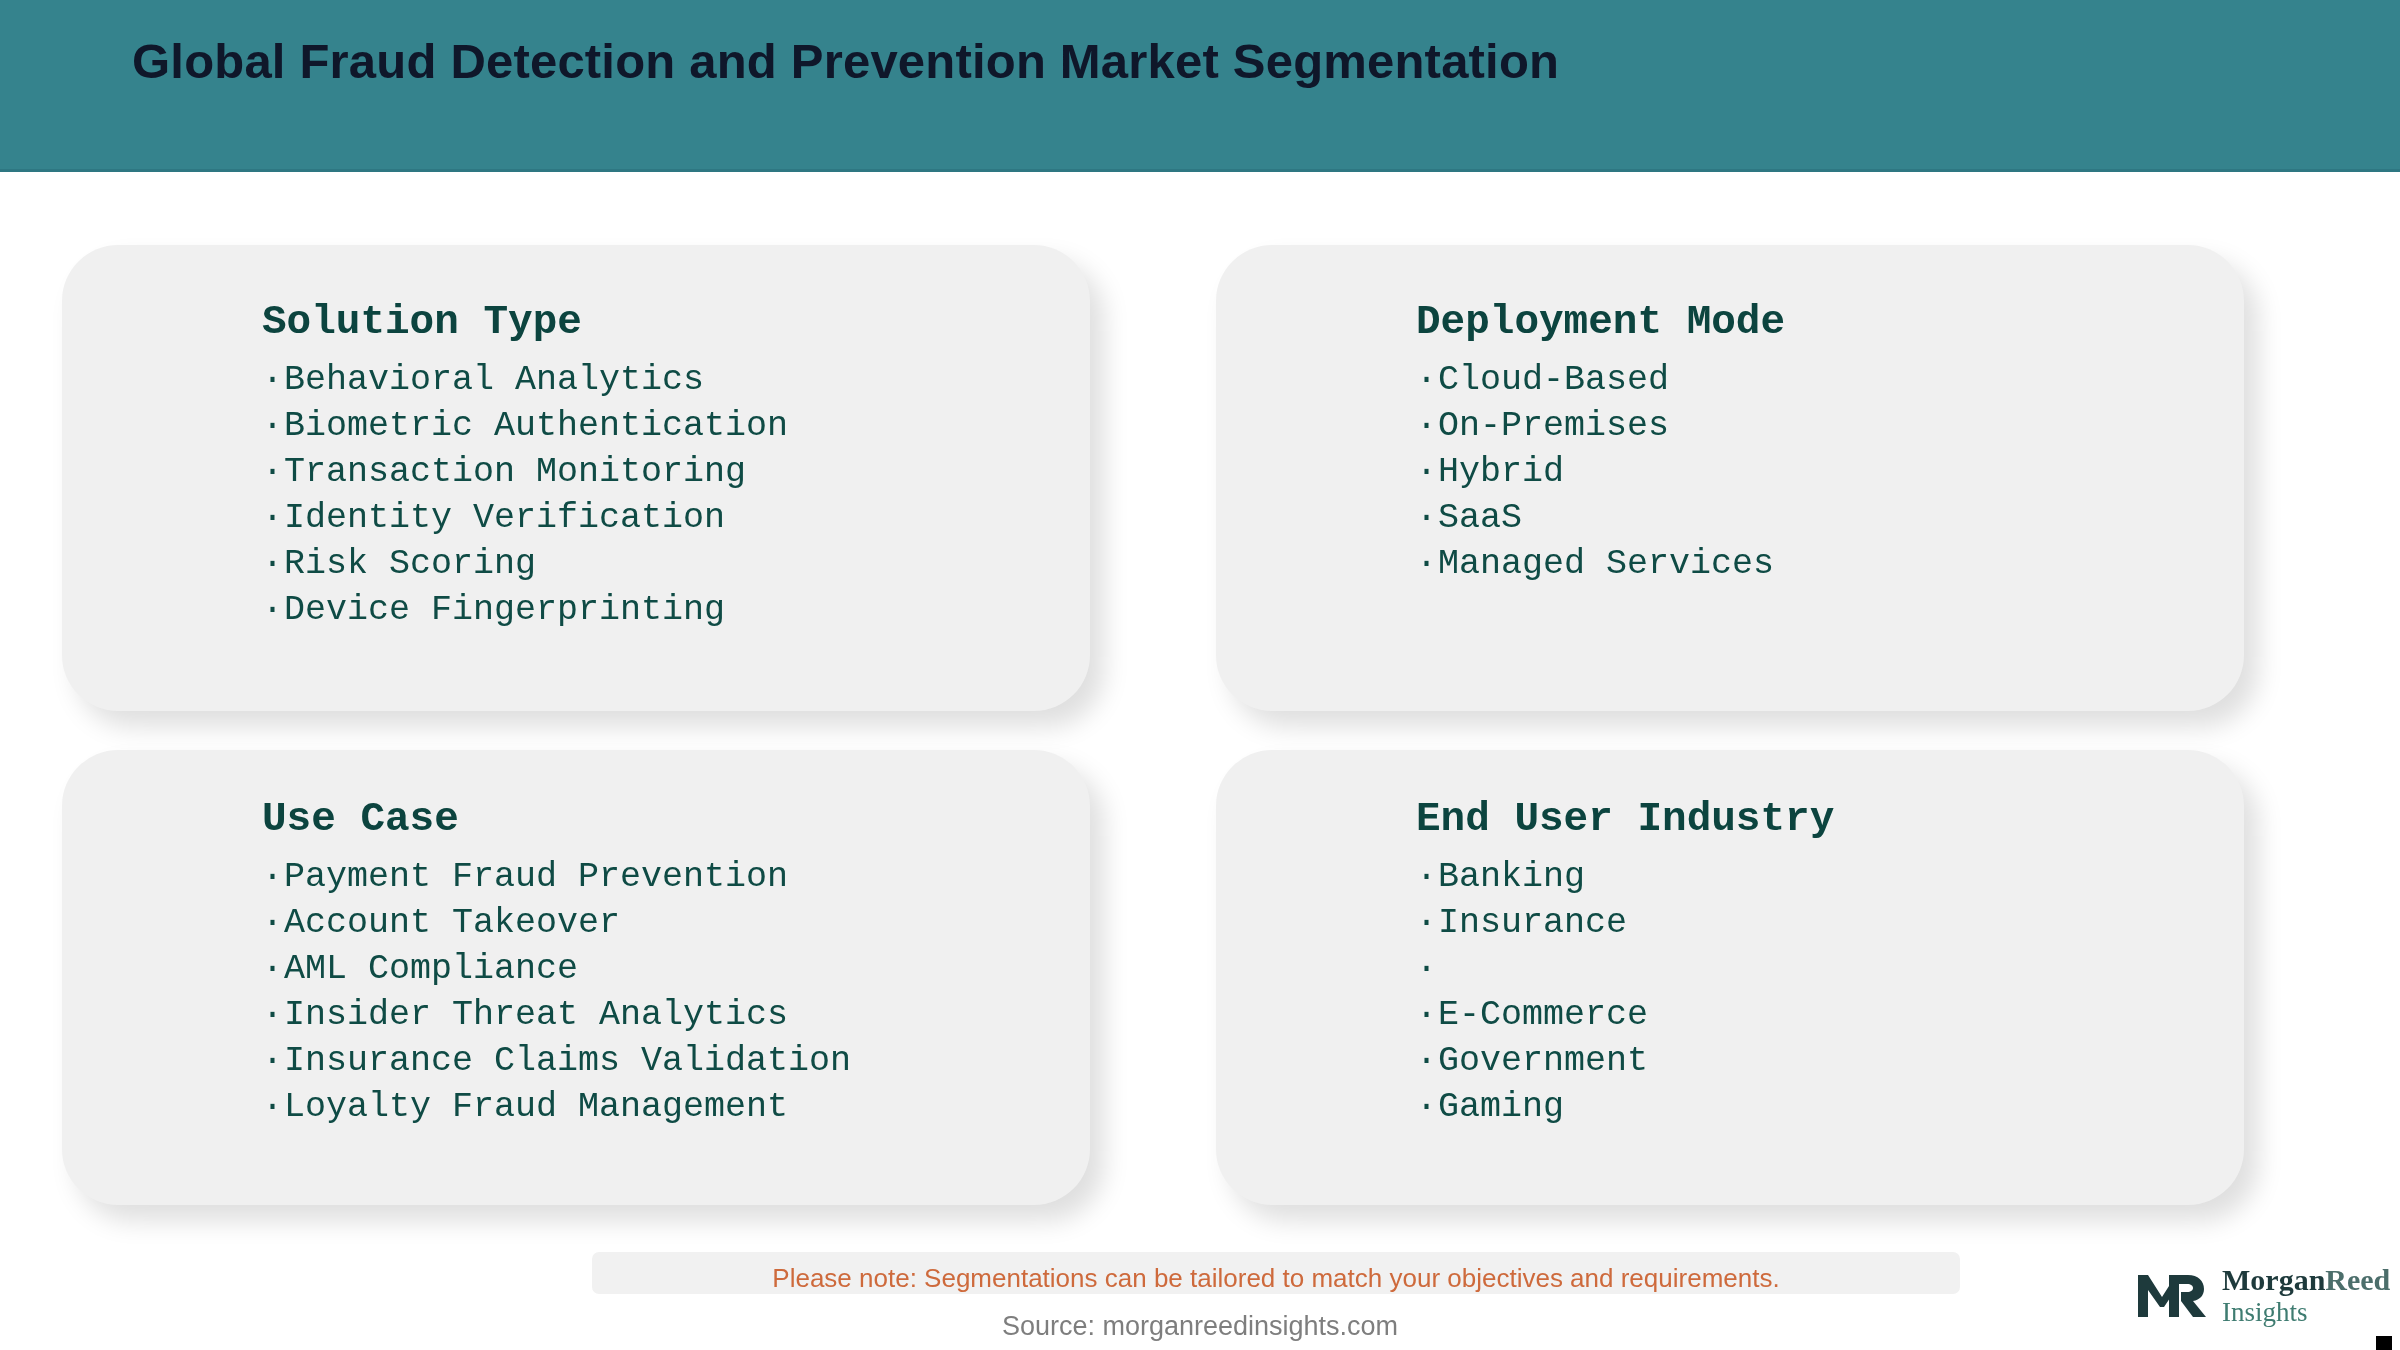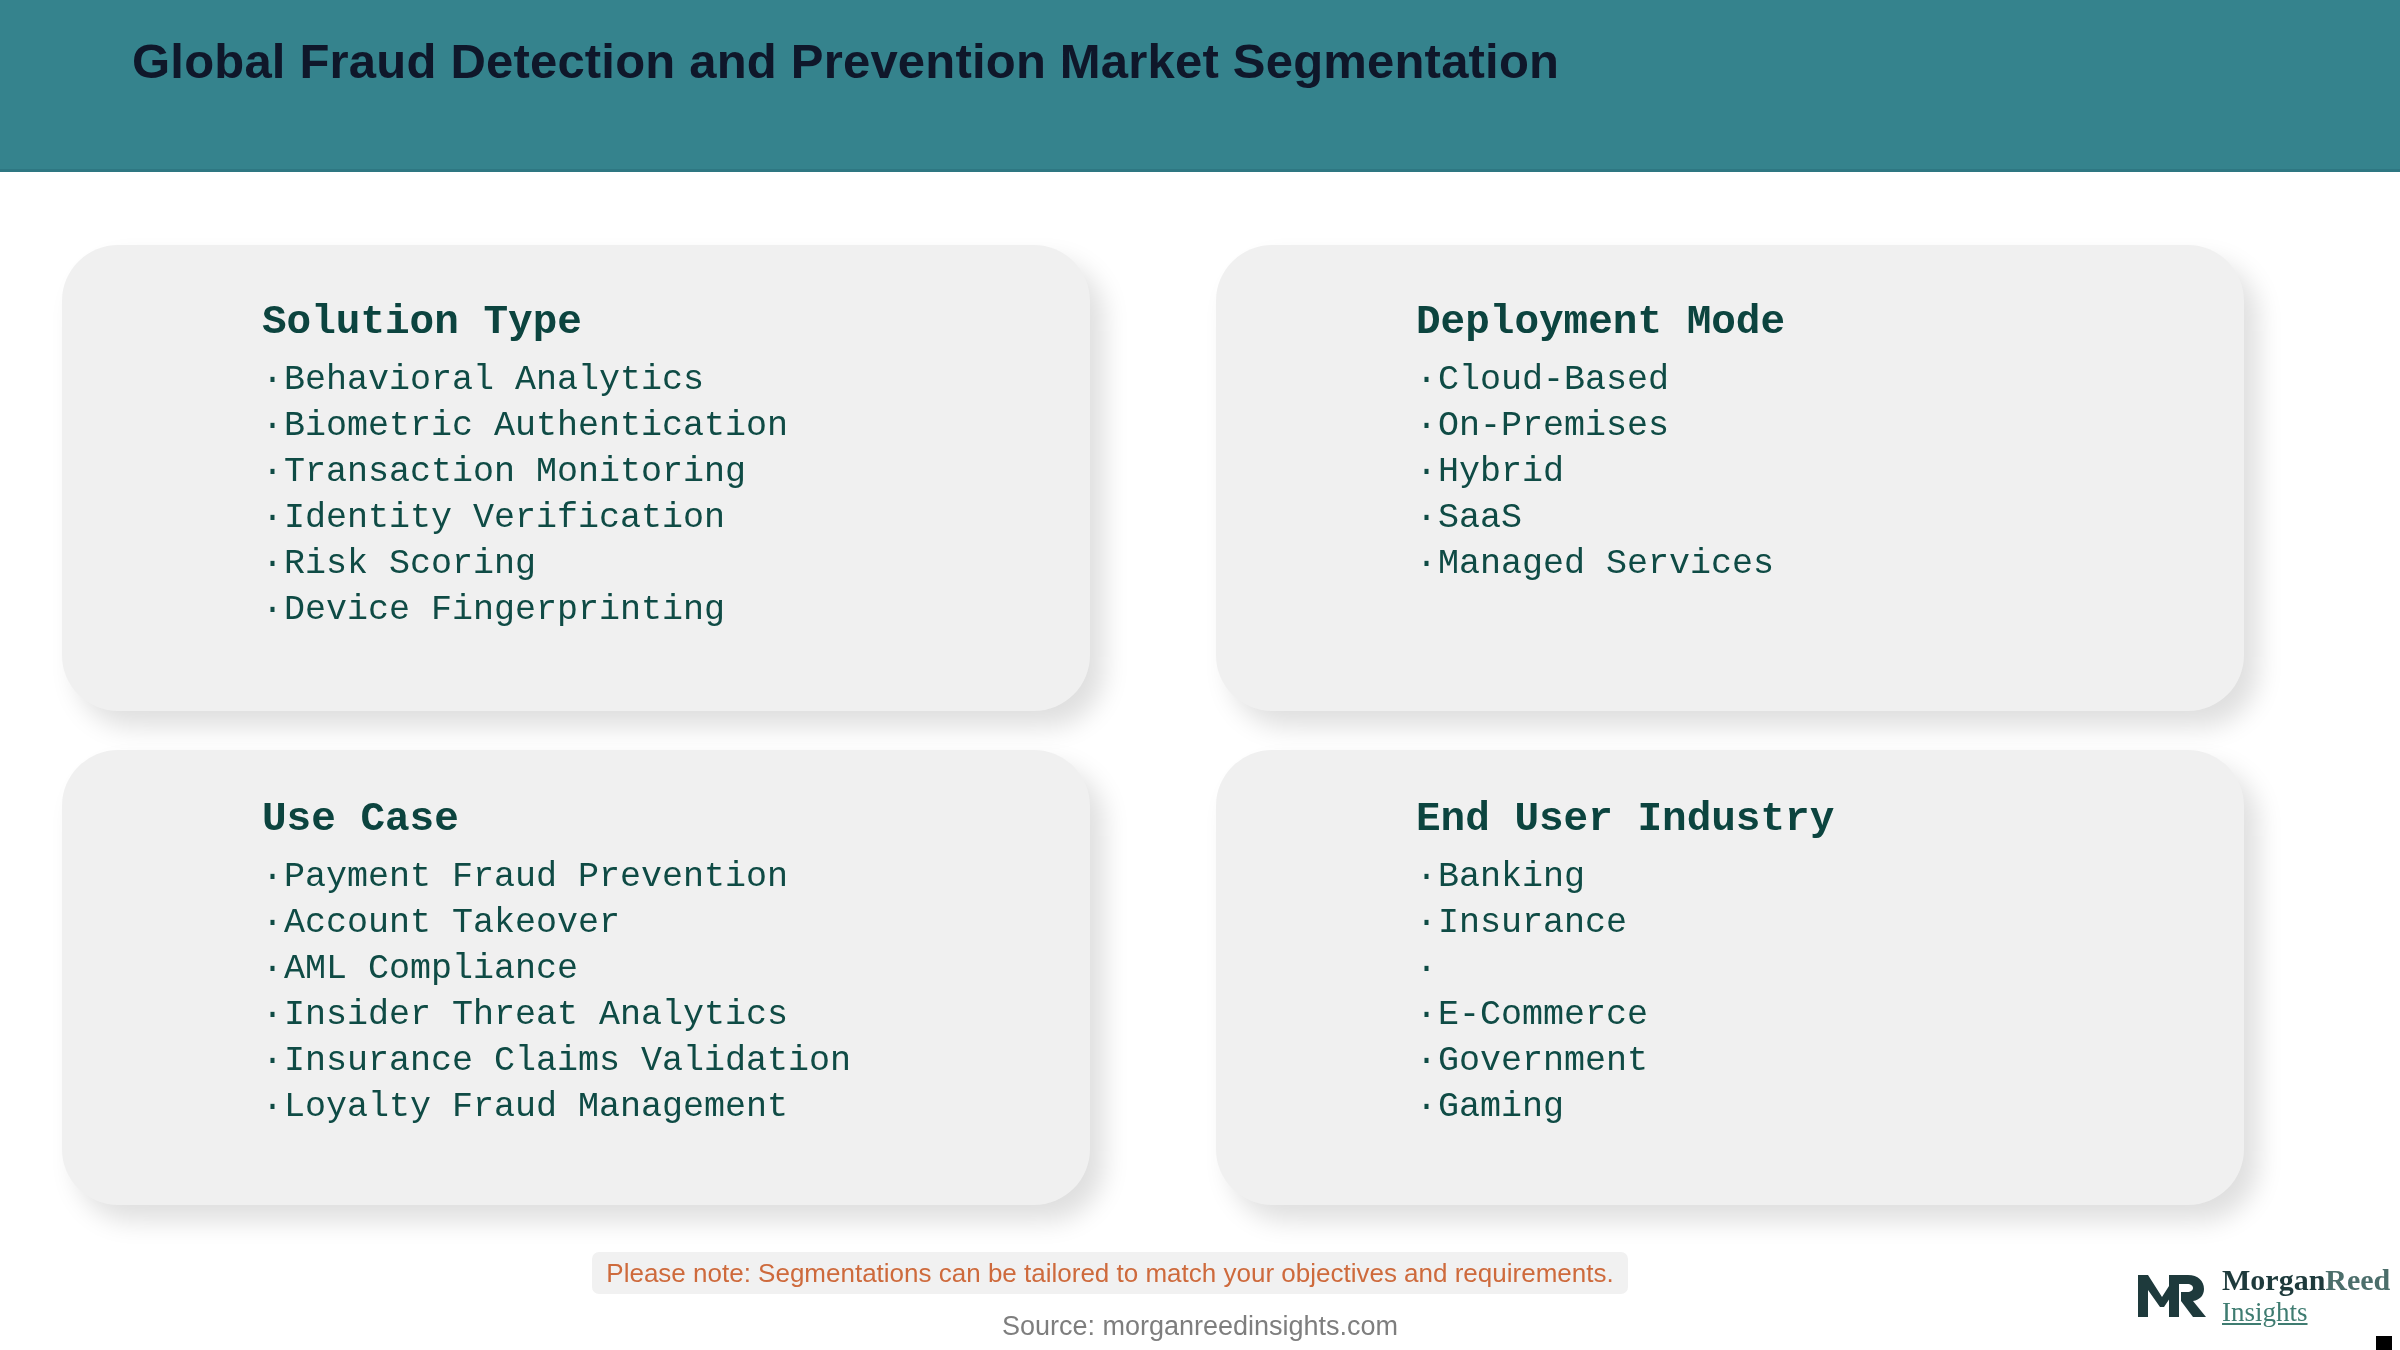--- a/index.html
+++ b/index.html
@@ -111,27 +111,27 @@
     position: absolute;
     left: 0;
     top: 1232px;
     width: 2400px;
     height: 118px;
   }
   #note-pill {
     position: absolute;
     left: 592px;
     top: 20px;
-    width: 1036px;
+    width: 1368px;
     height: 42px;
     background: #F1F1F1;
     border-radius: 7px;
     box-sizing: border-box;
     display: flex;
-    align-items: center;
+    align-items: flex-end;
     justify-content: center;
   }
   #note-text {
     font-size: 26px;
     color: #CE6A3C;
     white-space: nowrap;
   }
   #source-text {
     position: absolute;
     left: 0;
@@ -167,21 +167,20 @@
     font-weight: bold;
     white-space: nowrap;
   }
   #logo-morgan { color: #1E3A3C; }
   #logo-reed   { color: #4C6E6B; }
   #logo-line2 {
     font-size: 27px;
     color: #3F7C71;
     margin-top: 4px;
     white-space: nowrap;
-    text-decoration: underline;
   }
 
   #corner-mark {
     position: absolute;
     left: 2376px;
     top: 1336px;
     width: 16px;
     height: 14px;
     background: #000000;
   }

